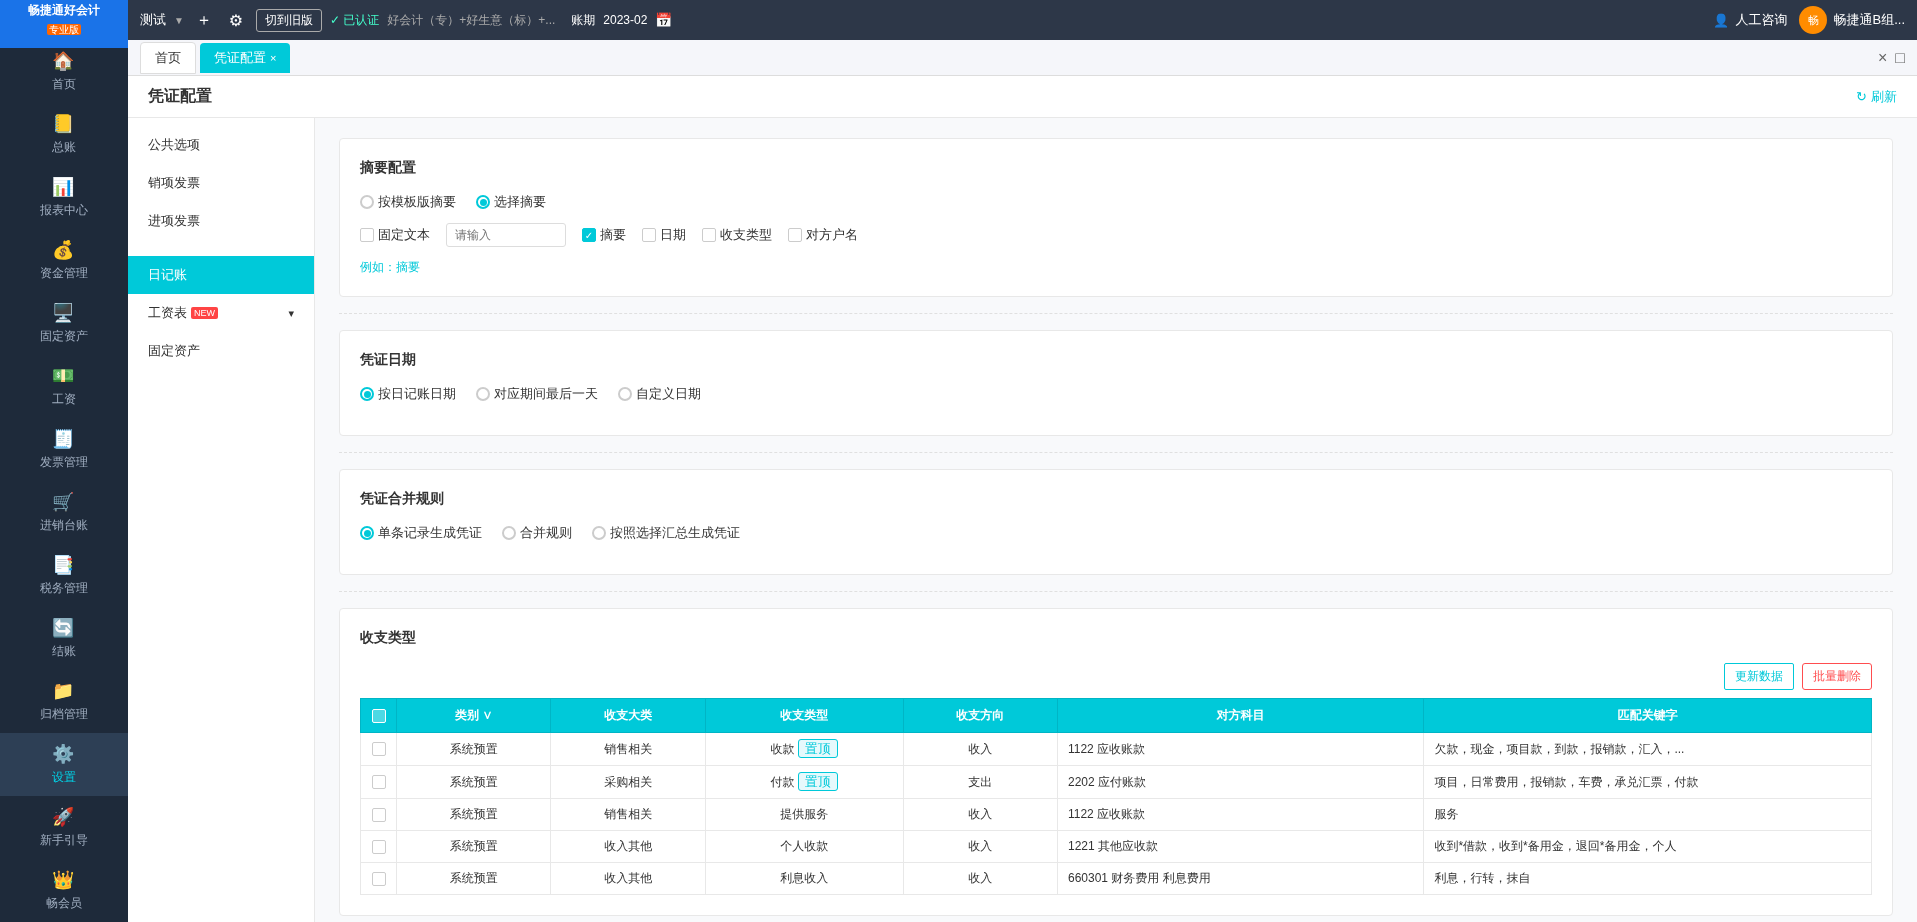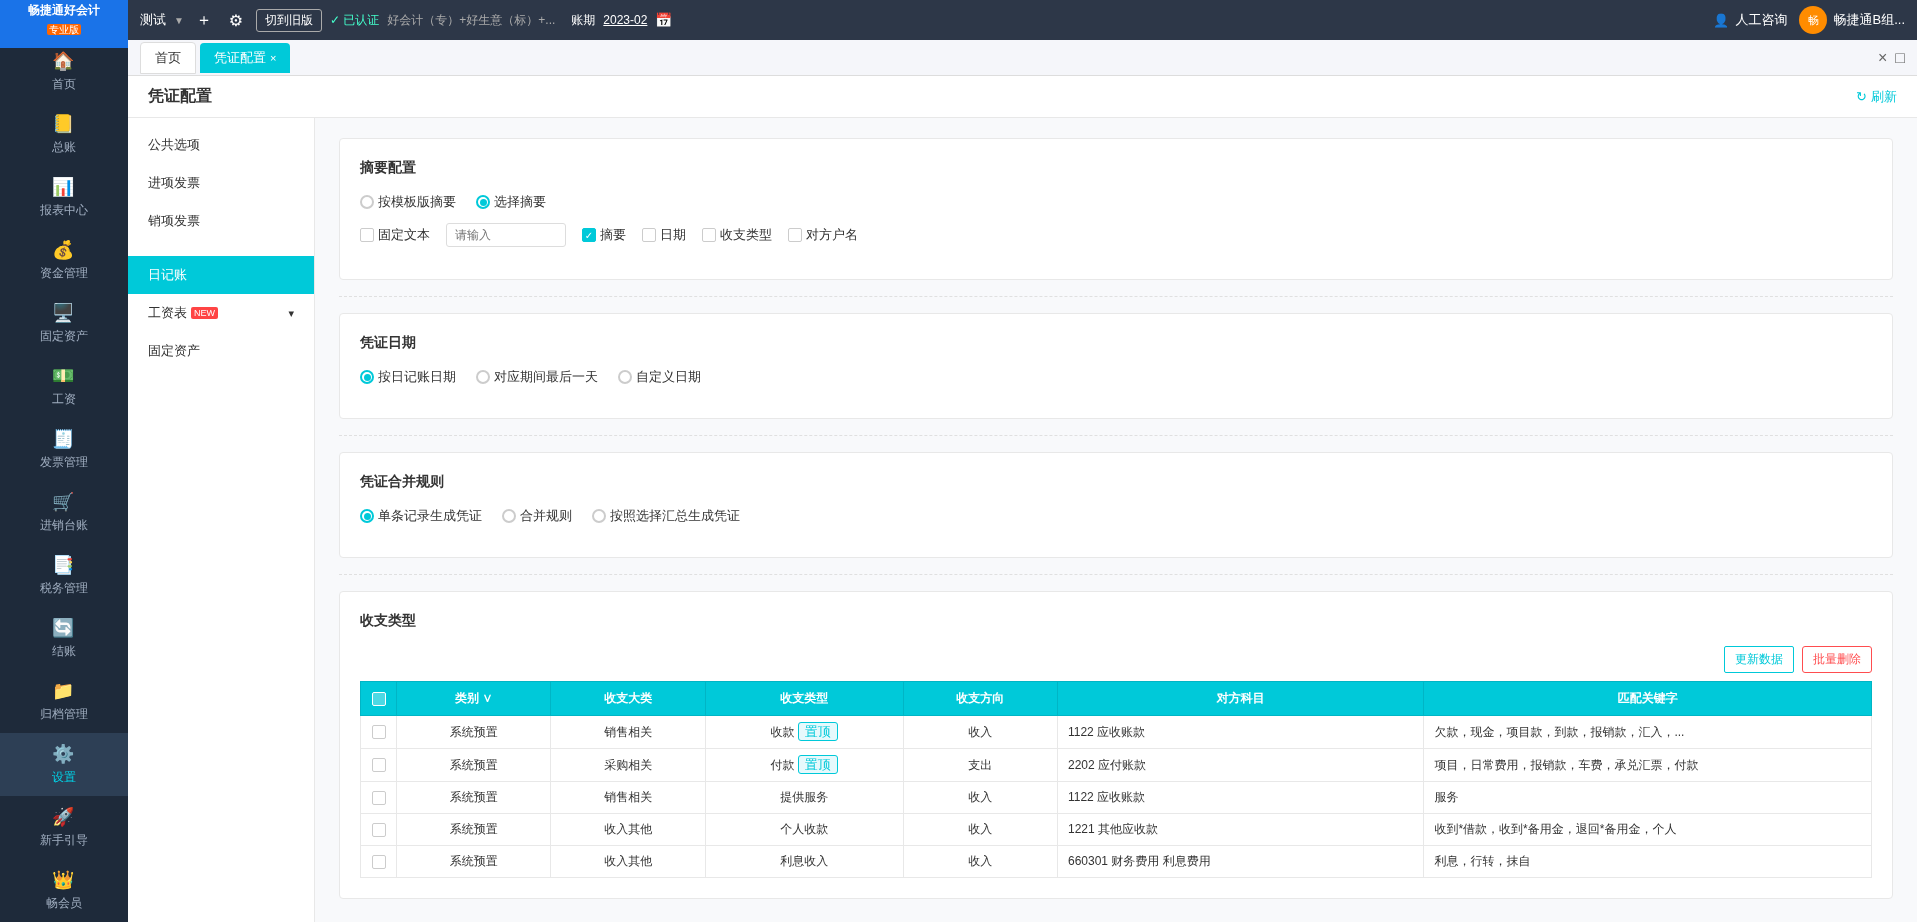--- a/index.html
+++ b/index.html
@@ -252,21 +252,21 @@
   </div>
   <div class="top-bar-center">
     <span class="top-bar-env">测试</span>
     <span class="top-bar-dropdown">▼</span>
     <span class="top-bar-icon" style="font-size:16px;">＋</span>
     <span class="top-bar-icon" style="font-size:16px;">⚙</span>
     <button class="btn-switch">切到旧版</button>
     <span class="top-bar-badge">✓ <span>已认证</span></span>
     <span style="color:#aaa;font-size:12px;">好会计（专）+好生意（标）+...</span>
     <span style="color:#fff;font-size:12px;margin-left:8px;">账期</span>
-    <span style="color:#fff;font-size:12px;text-decoration:underline;">2023-02</span>
+    <span style="color:#fff;font-size:12px;">2023-02</span>
     <span style="font-size:14px;cursor:pointer;">📅</span>
   </div>
   <div class="top-bar-right">
     <div class="top-bar-user">
       <span>👤</span>
       <span>人工咨询</span>
     </div>
     <div class="top-bar-user">
       <div class="avatar">畅</div>
       <span>畅捷通B组...</span>
@@ -359,24 +359,24 @@
     </div>
   </div>
 
   <div class="content-area">
 
     <div class="left-nav">
       <div class="left-nav-item">
         <span>公共选项</span>
       </div>
       <div class="left-nav-item">
+        <span>销项发票</span>
+      </div>
+      <div class="left-nav-item">
         <span>进项发票</span>
-      </div>
-      <div class="left-nav-item">
-        <span>销项发票</span>
       </div>
       <div class="left-nav-item active">
         <span>日记账</span>
       </div>
       <div class="left-nav-item" style="justify-content:flex-start;">
         <span>工资表</span>
         <span class="new-badge">NEW</span>
         <span style="margin-left:auto;font-size:11px;">▾</span>
       </div>
       <div class="left-nav-item">
@@ -416,20 +416,21 @@
           </label>
           <label class="checkbox-option">
             <div class="checkbox-box"></div>
             <span>收支类型</span>
           </label>
           <label class="checkbox-option">
             <div class="checkbox-box"></div>
             <span>对方户名</span>
           </label>
         </div>
+        <div class="example-text">例如：摘要</div>
       </div>
 
       <hr class="divider">
 
       <div class="section">
         <div class="section-title">凭证日期</div>
         <div class="radio-group">
           <label class="radio-option">
             <div class="radio-circle checked">
               <div class="radio-dot"></div>

